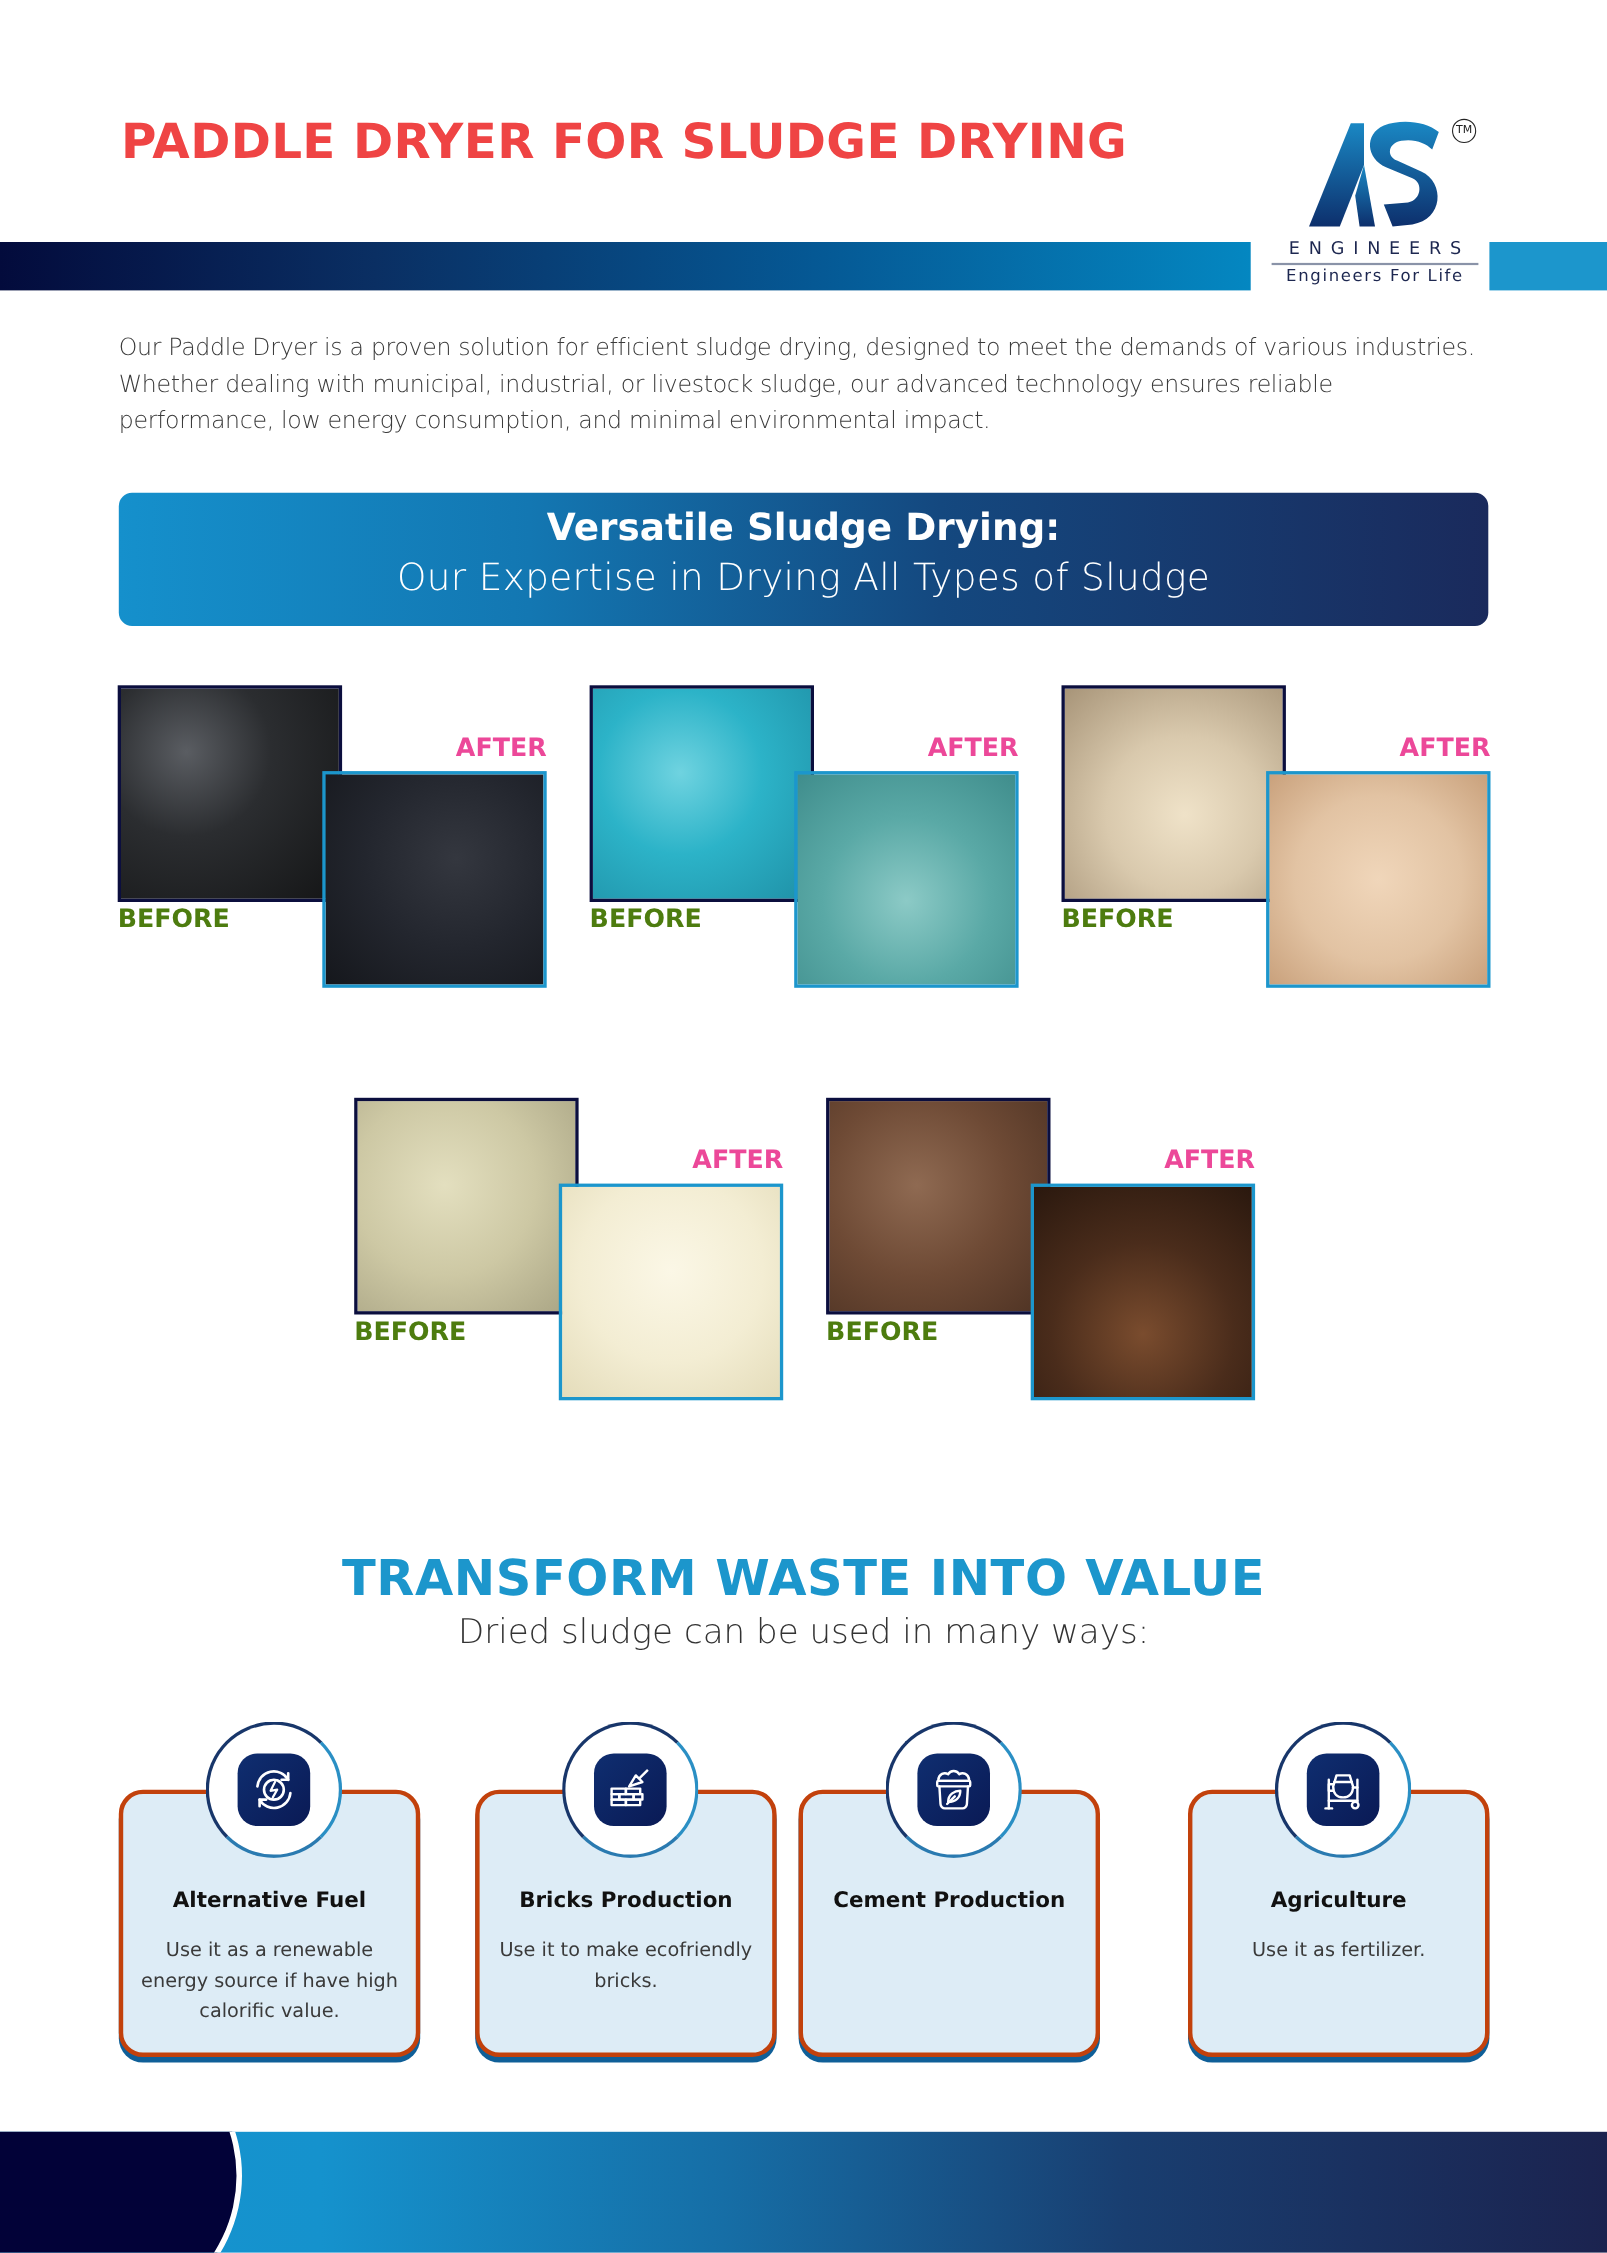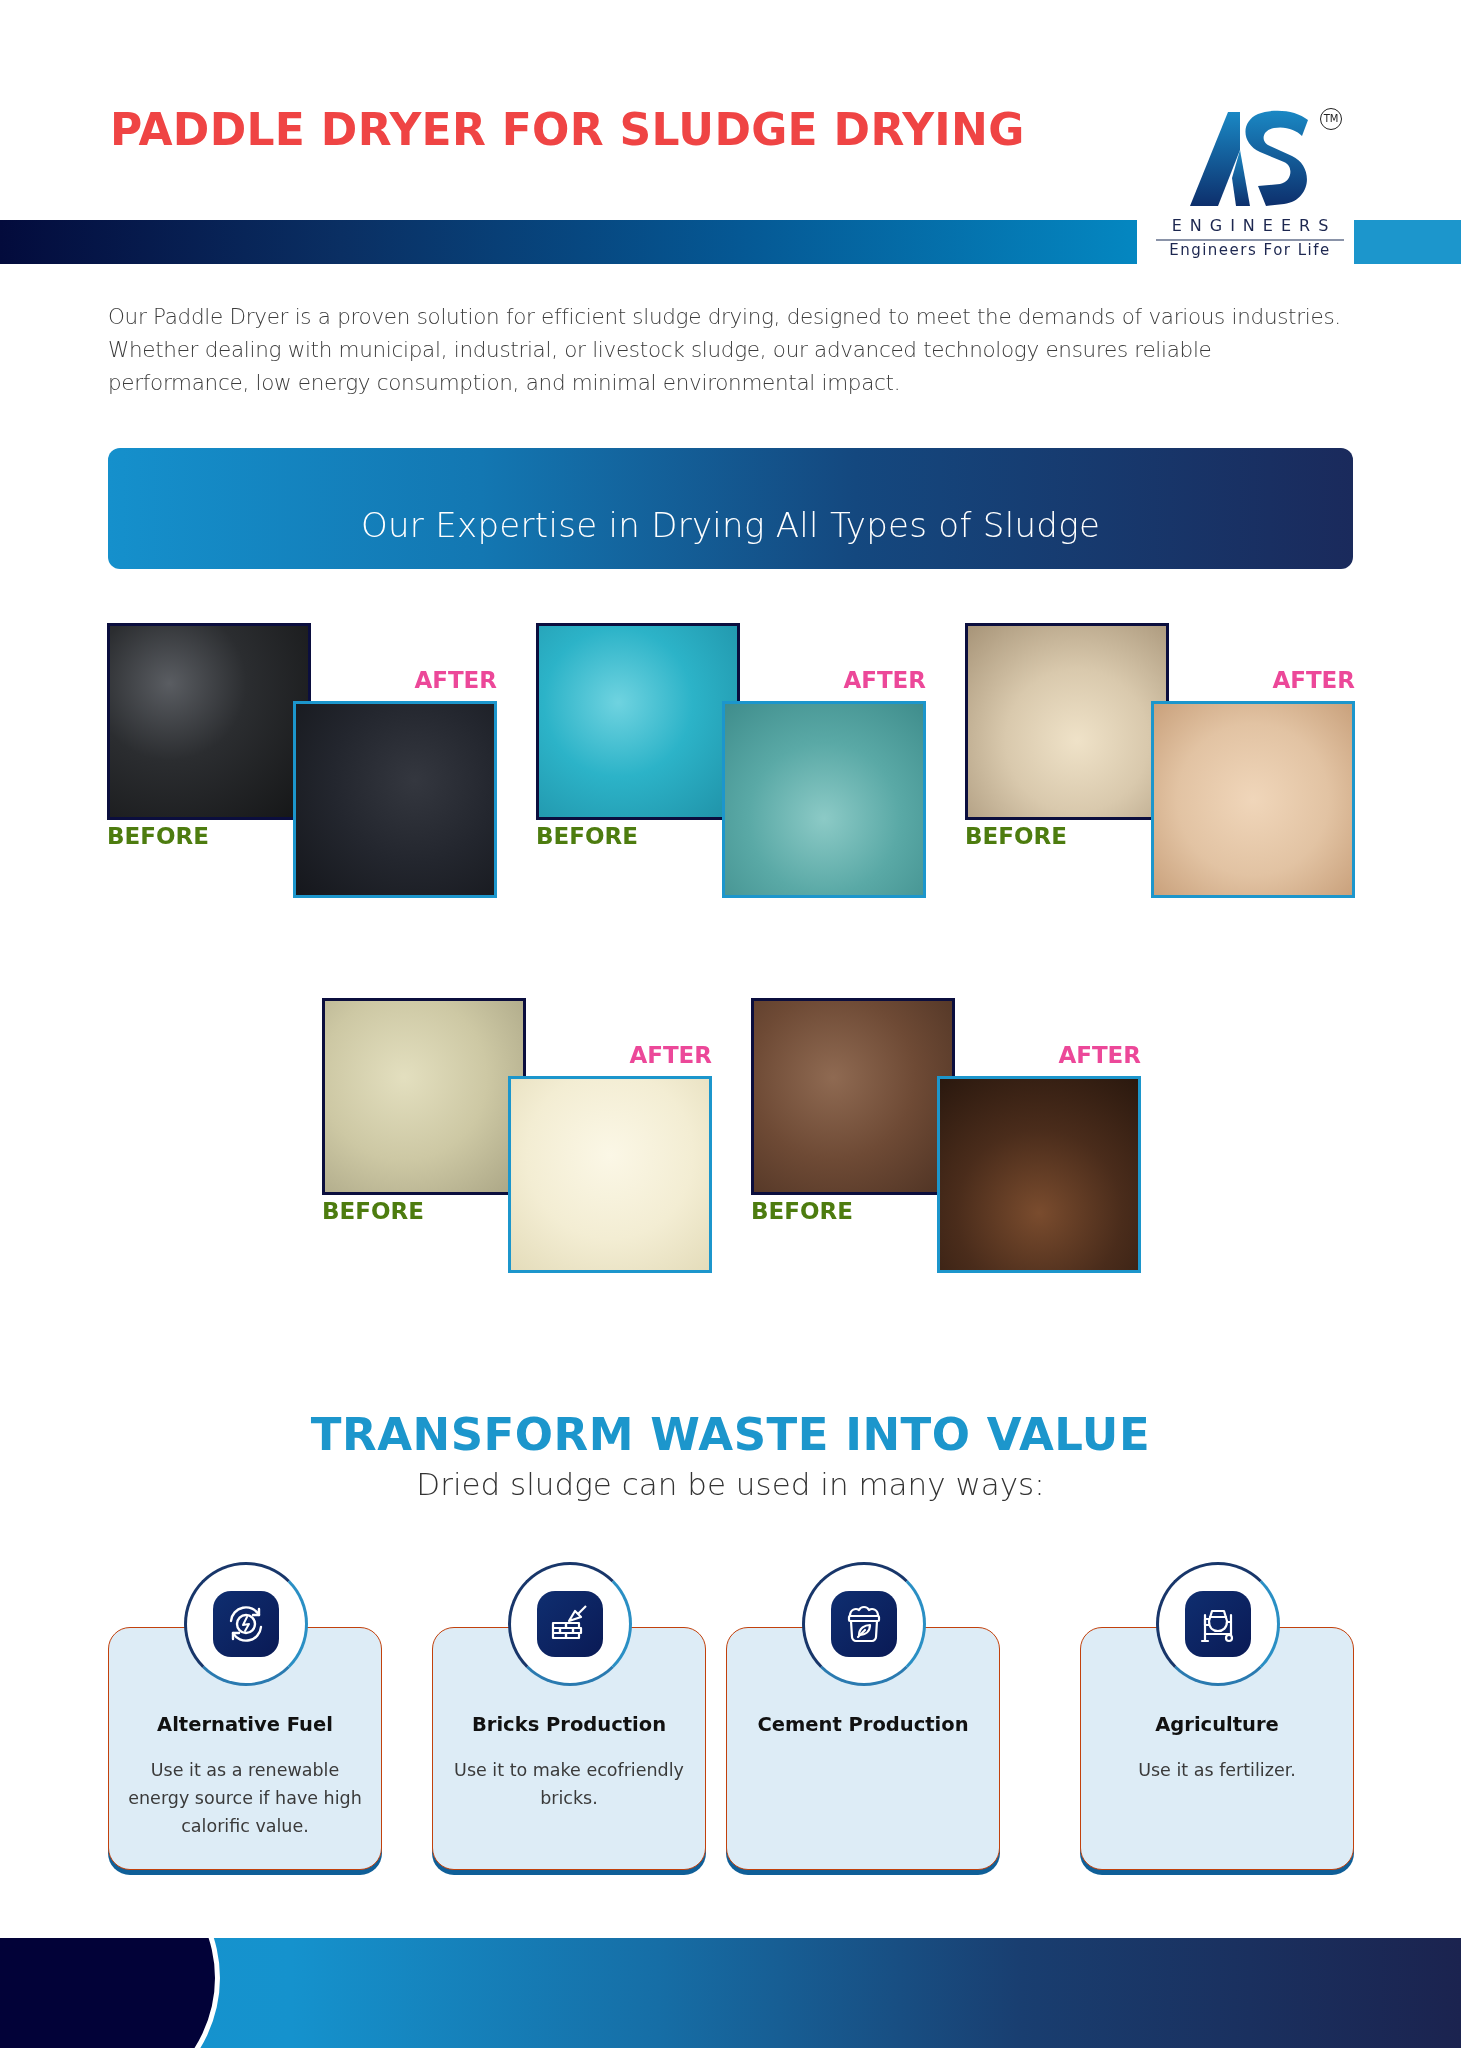--- a/index.html
+++ b/index.html
@@ -84,21 +84,21 @@
     font-family: "DejaVu Sans", sans-serif; font-weight: bold; font-size: 45px; color: #1c96cc;
     letter-spacing: 0.5px;
   }
   .sec-sub {
     position: absolute; left: 0; width: 1461px; top: 1466px; text-align: center;
     font-family: "DejaVu Sans", sans-serif; font-weight: 300; font-size: 31px; color: #333;
   }
 
   .card {
     position: absolute; top: 1627px; width: 274px; height: 243px;
-    background: #ddecf6; border: 1px solid #c2410c; border-radius: 22px;
+    background: #ddecf6; border: 4px solid #c2410c; border-radius: 22px;
     box-shadow: 0 5px 0 #0f5f98;
   }
   .card-circle {
     position: absolute; top: -66px; left: 75px; width: 124px; height: 124px;
     border-radius: 50%; background: #fff; border: 3px solid #18366a;
     border-right-color: #2a8fc4; border-bottom-color: #2a7ab0;
   }
   .card-icon {
     position: absolute; left: 26px; top: 26px; width: 66px; height: 66px;
     border-radius: 18px; background: linear-gradient(135deg, #0f2e70 0%, #0a1a55 100%);
@@ -144,20 +144,21 @@
   </svg>
   <div class="logo-tm">TM</div>
   <div class="logo-engineers">ENGINEERS</div>
   <div class="logo-rule"></div>
   <div class="logo-tagline">Engineers For Life</div>
 </div>
 
 <p class="intro">Our Paddle Dryer is a proven solution for efficient sludge drying, designed to meet the demands of various industries. Whether dealing with municipal, industrial, or livestock sludge, our advanced technology ensures reliable performance, low energy consumption, and minimal environmental impact.</p>
 
 <div class="banner">
+  <div class="banner-title">Versatile Sludge Drying:</div>
   <div class="banner-sub">Our Expertise in Drying All Types of Sludge</div>
 </div>
 
 <div class="pair" style="left:107px; top:623px;">
   <div class="before" style="background: radial-gradient(circle at 30% 30%, #5a5d62 0%, #2b2d30 40%, #141516 100%);"></div>
   <div class="before-label">BEFORE</div>
   <div class="after-label">AFTER</div>
   <div class="after" style="background: radial-gradient(circle at 60% 40%, #34373f 0%, #23262e 50%, #15171c 100%);"></div>
 </div>
 

